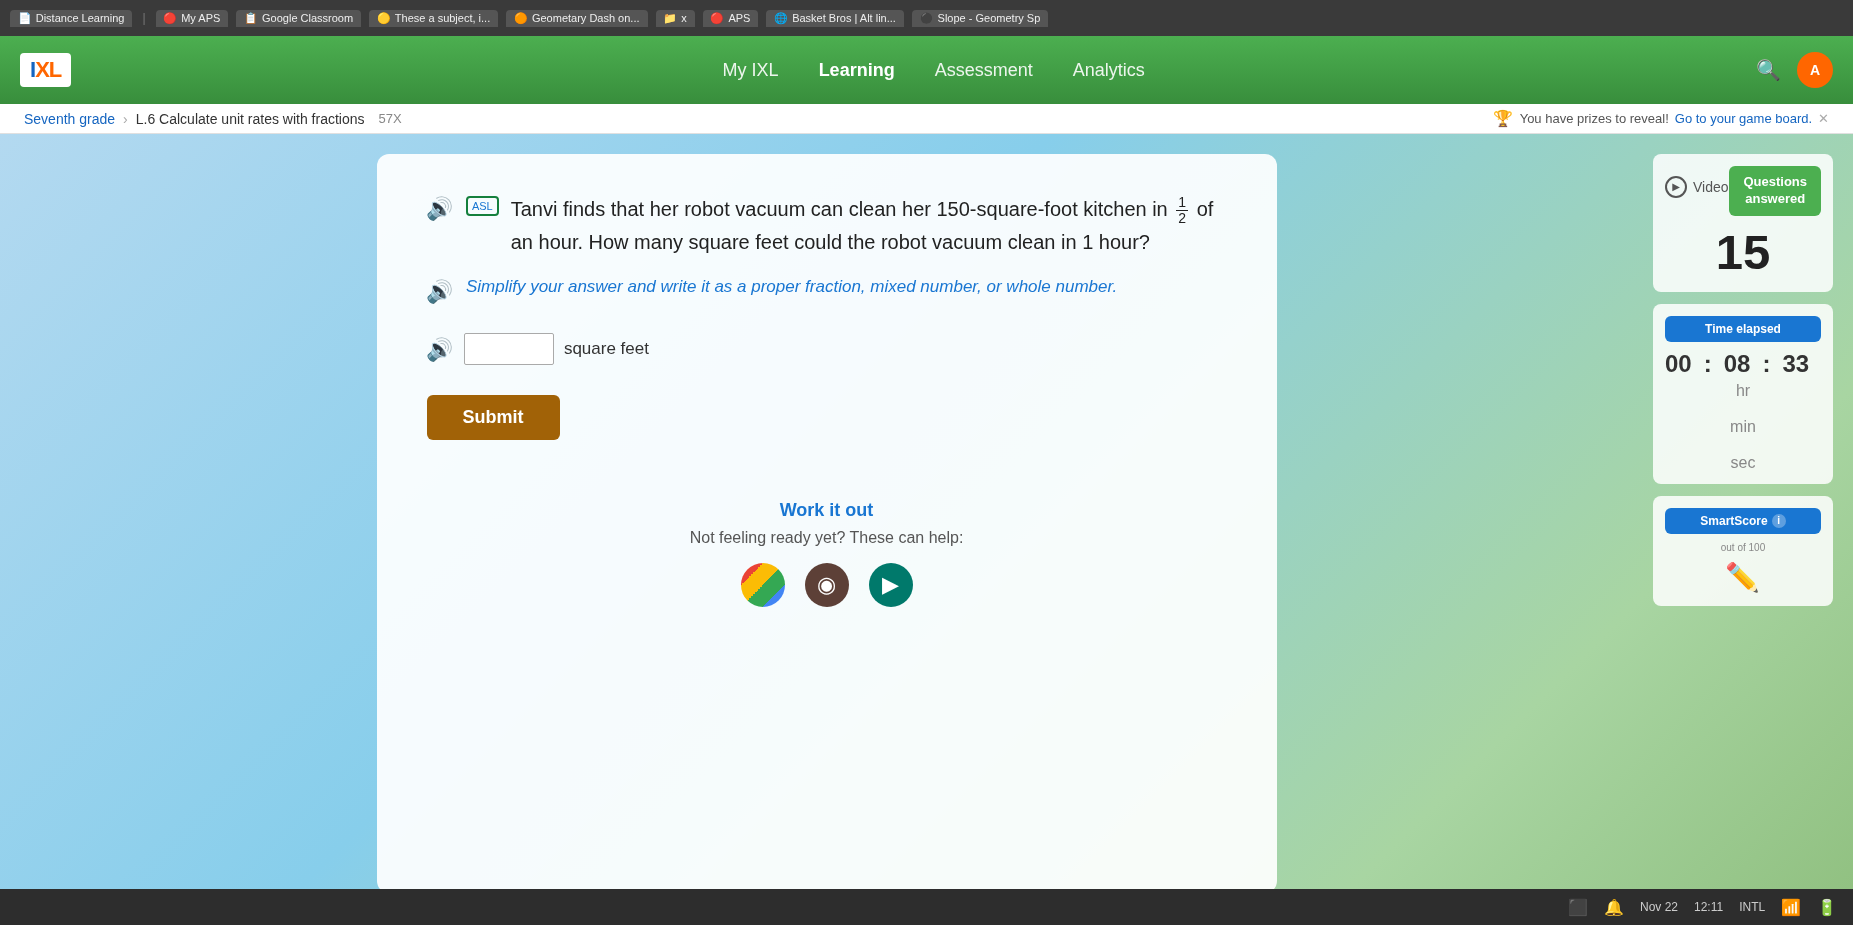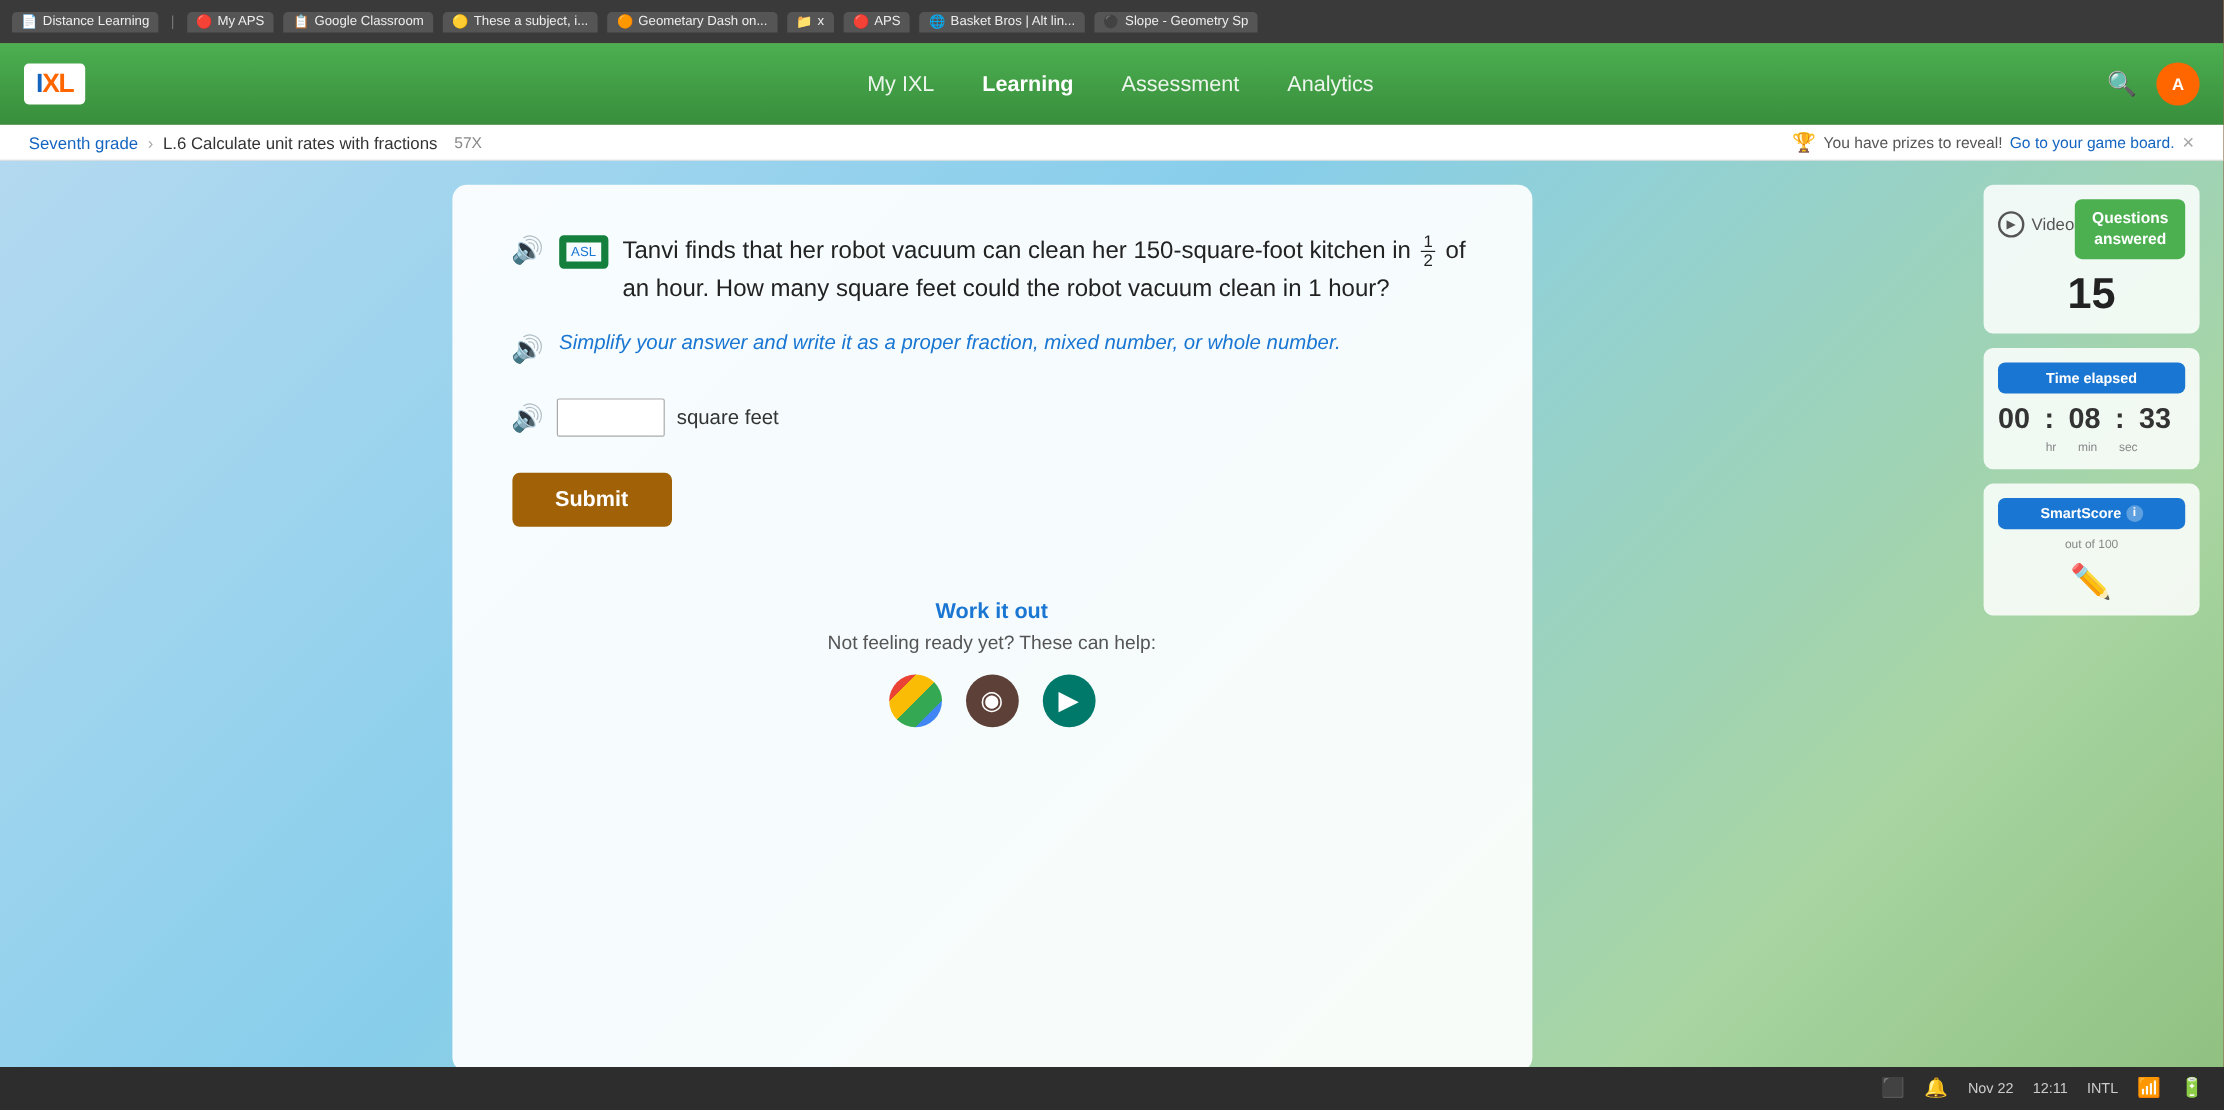--- a/index.html
+++ b/index.html
@@ -152,21 +152,21 @@
       background: none;
       border: none;
       cursor: pointer;
       font-size: 22px;
       color: #1976d2;
       flex-shrink: 0;
       margin-top: 2px;
     }
     .asl-btn {
       background: none;
-      border: 6px solid #15803d;
+      border: 2px solid #15803d;
       border-radius: 4px;
       cursor: pointer;
       font-size: 11px;
       color: #1976d2;
       padding: 2px 4px;
       flex-shrink: 0;
       margin-top: 2px;
     }
     .question-text {
       font-size: 20px;
@@ -310,21 +310,21 @@
       border: none;
       border-radius: 6px;
       padding: 8px 14px;
       font-size: 13px;
       font-weight: bold;
       cursor: pointer;
       line-height: 1.3;
     }
 
     .stat-number {
-      font-size: 36px;
+      font-size: 49px;
       font-weight: bold;
       color: #222;
     }
 
     .time-elapsed-btn {
       background: #1976d2;
       color: white;
       border: none;
       border-radius: 6px;
       padding: 6px 12px;
@@ -340,22 +340,23 @@
       gap: 12px;
       font-size: 24px;
       font-weight: bold;
       color: #333;
       margin-bottom: 4px;
     }
     .time-labels {
       display: flex;
       justify-content: center;
       gap: 18px;
-      font-size: 10px;
+      font-size: 16px;
       color: #888;
+      flex-direction: column;
     }
 
     .smartscore-btn {
       background: #1976d2;
       color: white;
       border: none;
       border-radius: 6px;
       padding: 6px 12px;
       font-size: 12px;
       font-weight: bold;

